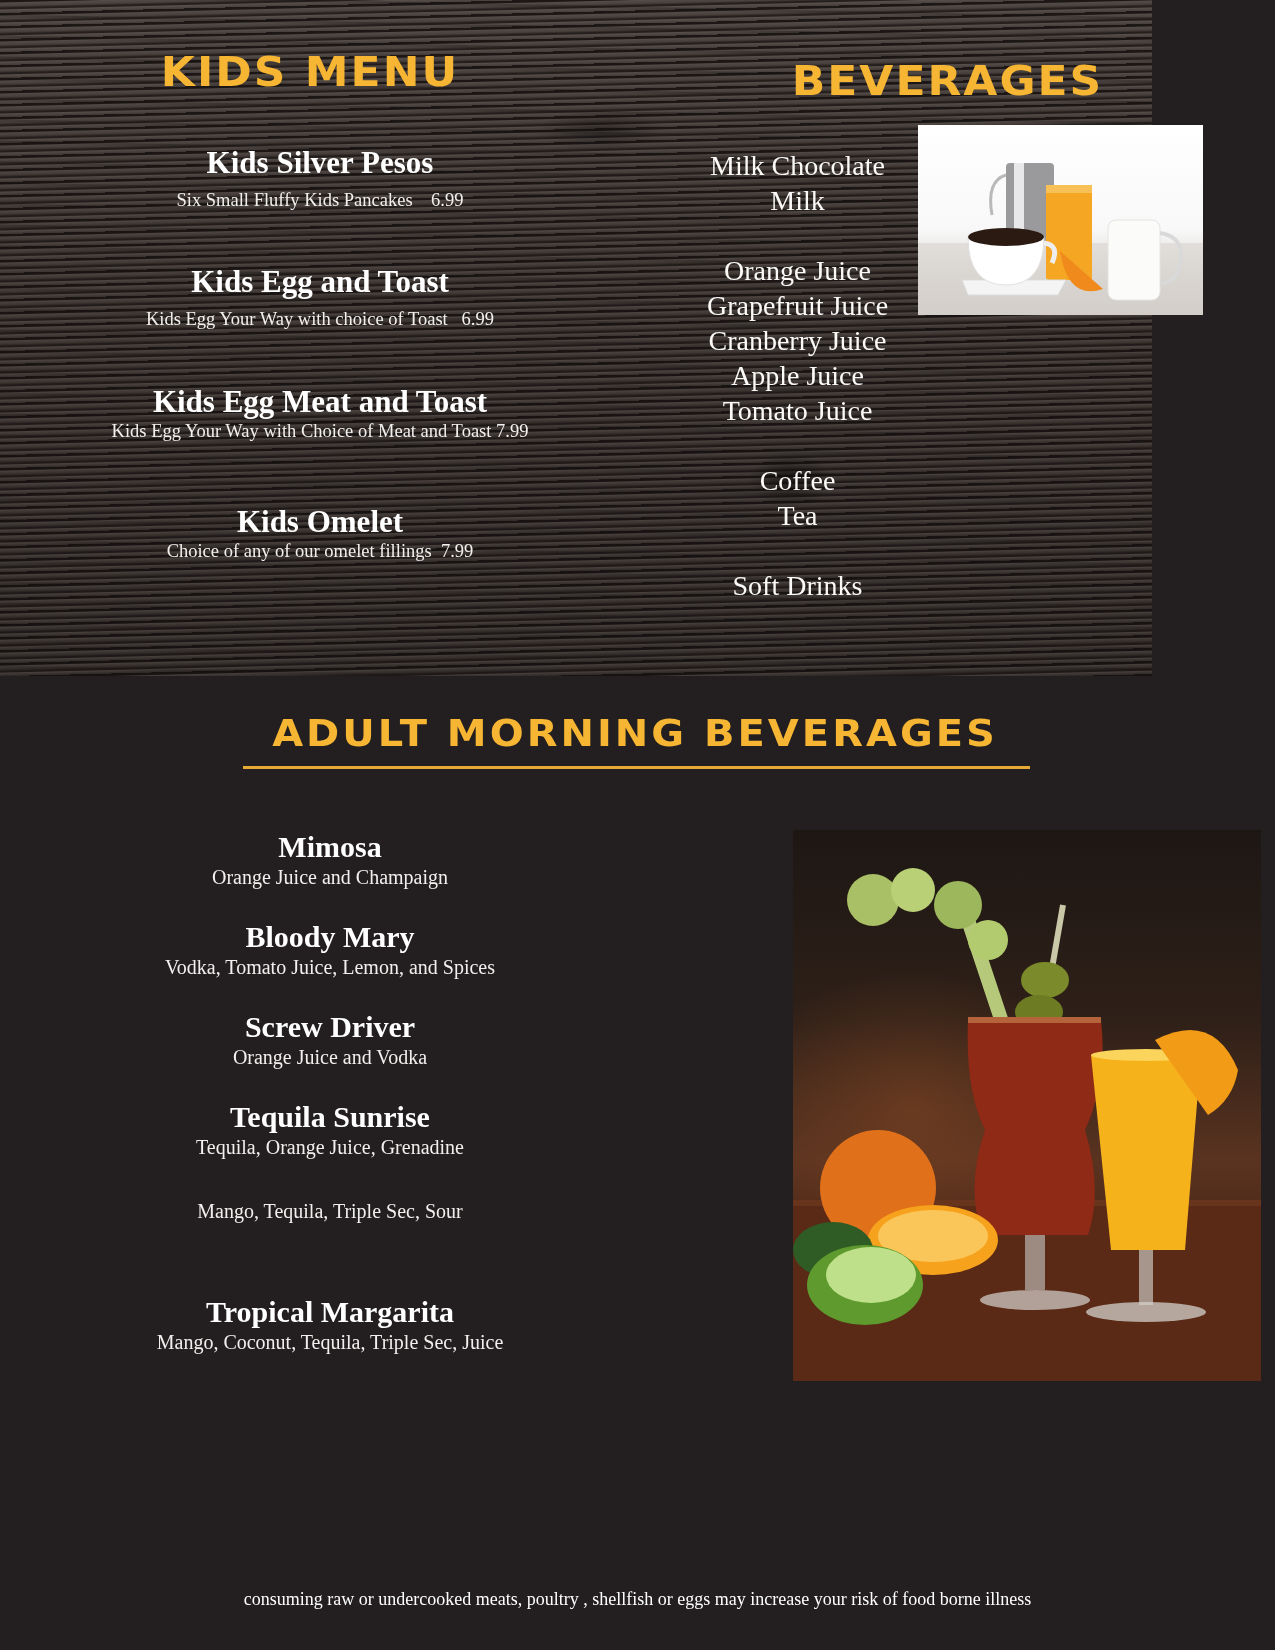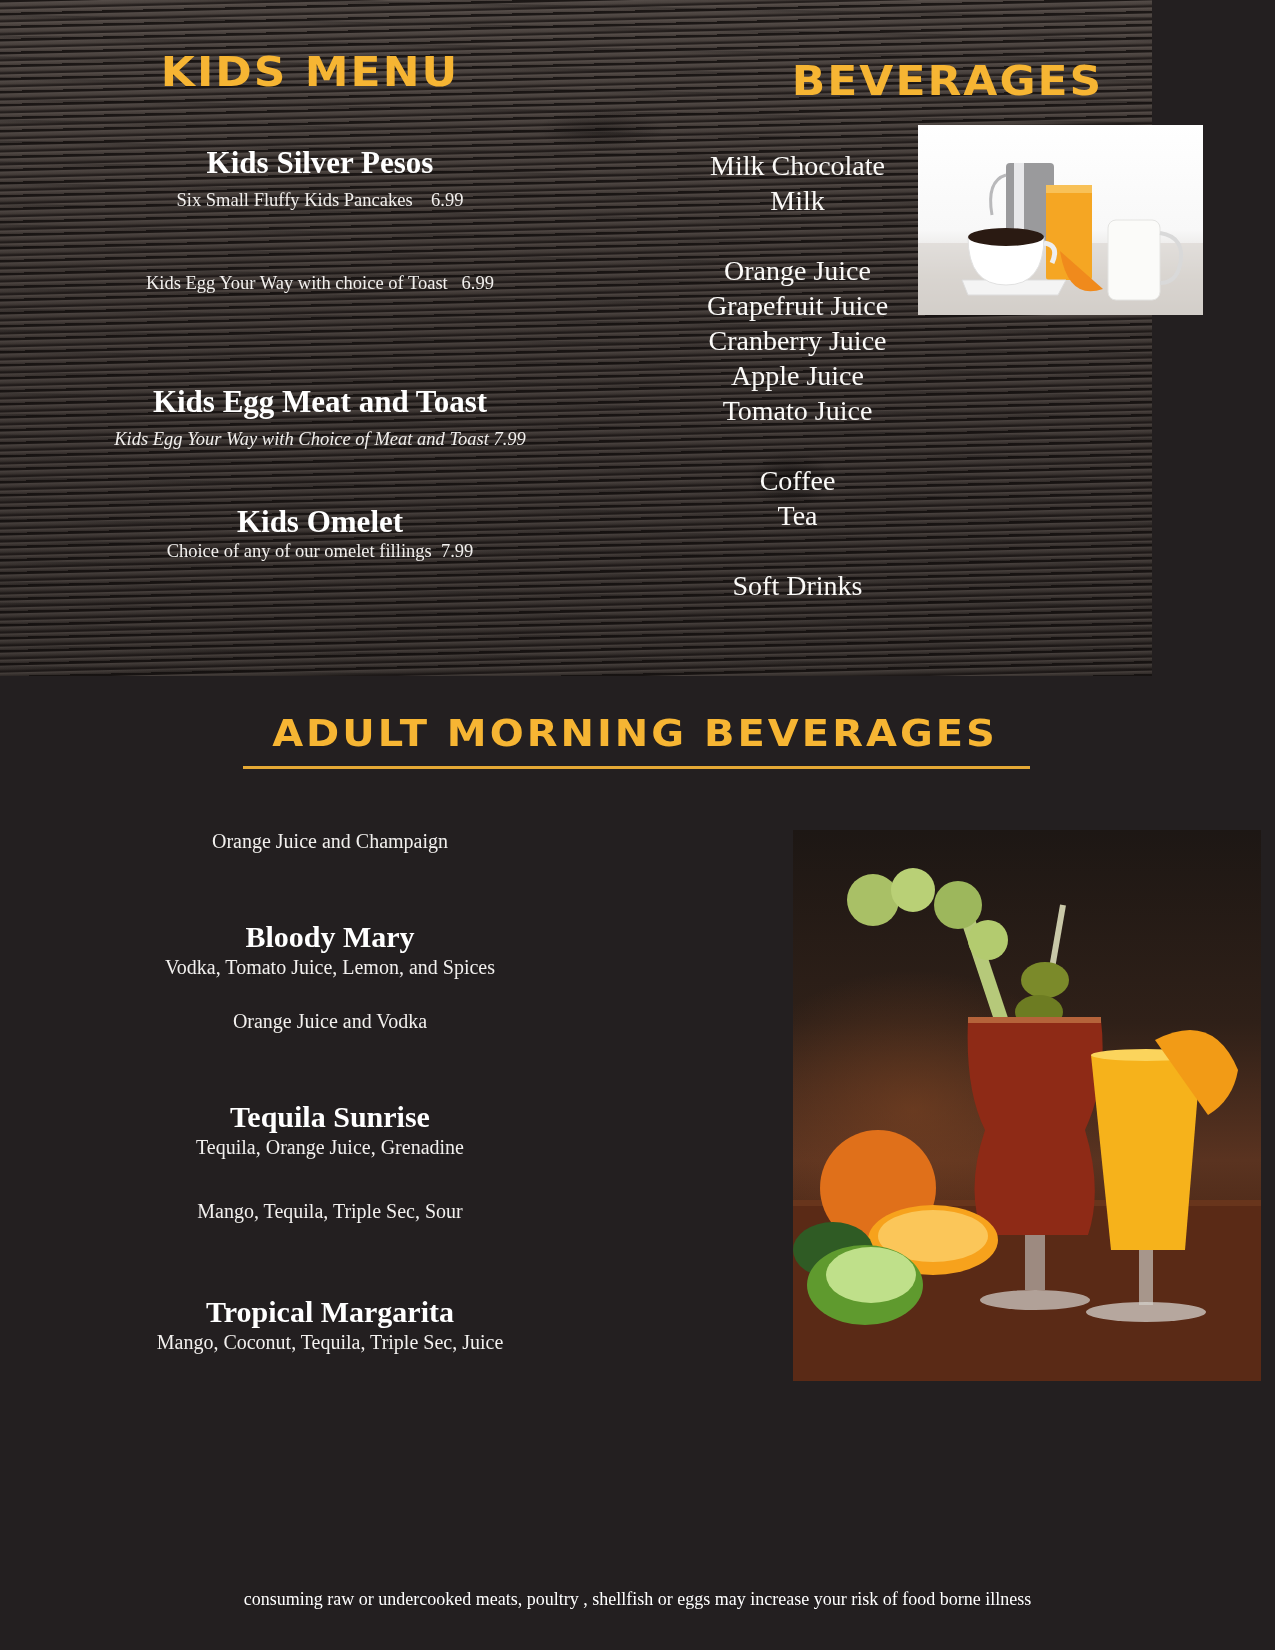--- a/index.html
+++ b/index.html
@@ -79,26 +79,27 @@
 <section class="wood">
 
   <h1 class="yellow-heading kids-title">KIDS MENU</h1>
 
   <div class="kids-item" style="top:145px;">
     <div class="name">Kids Silver Pesos</div>
     <div class="desc" style="margin-top:8px;white-space:pre;">Six Small Fluffy Kids Pancakes    6.99</div>
   </div>
 
   <div class="kids-item" style="top:264px;">
+    <div class="name">Kids Egg and Toast</div>
     <div class="desc" style="margin-top:8px;white-space:pre;">Kids Egg Your Way with choice of Toast   6.99</div>
   </div>
 
   <div class="kids-item" style="top:384px;">
     <div class="name">Kids Egg Meat and Toast</div>
-    <div class="desc" style="margin-top:8px;white-space:pre;font-style:italic;">Kids Egg Your Way with Choice of Meat and Toast 7.99</div>
+    <div class="desc" style="white-space:pre;">Kids Egg Your Way with Choice of Meat and Toast 7.99</div>
   </div>
 
   <div class="kids-item" style="top:504px;">
     <div class="name">Kids Omelet</div>
     <div class="desc" style="margin-top:0px;white-space:pre;">Choice of any of our omelet fillings  7.99</div>
   </div>
 
   <h1 class="yellow-heading bev-title">BEVERAGES</h1>
 
   <div class="bev-list">
@@ -139,29 +140,31 @@
       <rect x="190" y="95" width="52" height="80" rx="8" fill="#fbfbf9" stroke="#e4e4e2"></rect>
       <path d="M242 108 Q268 112 262 140 Q258 158 242 158" stroke="#d9d9d9" stroke-width="4" fill="none"></path>
     </svg>
   </div>
 </section>
 
 <h1 class="yellow-heading adult-title">ADULT MORNING BEVERAGES</h1>
 <div class="adult-rule"></div>
 
 <div class="adult-item" style="top:829px;">
+  <div class="name">Mimosa</div>
   <div class="desc">Orange Juice and Champaign</div>
 </div>
 
 <div class="adult-item" style="top:919px;">
   <div class="name">Bloody Mary</div>
   <div class="desc">Vodka, Tomato Juice, Lemon, and Spices</div>
 </div>
 
 <div class="adult-item" style="top:1009px;">
+  <div class="name">Screw Driver</div>
   <div class="desc">Orange Juice and Vodka</div>
 </div>
 
 <div class="adult-item" style="top:1099px;">
   <div class="name">Tequila Sunrise</div>
   <div class="desc">Tequila, Orange Juice, Grenadine</div>
 </div>
 
 <div class="adult-item" style="top:1189px;">
   <div class="desc" style="margin-top:10px;">Mango, Tequila, Triple Sec, Sour</div>

